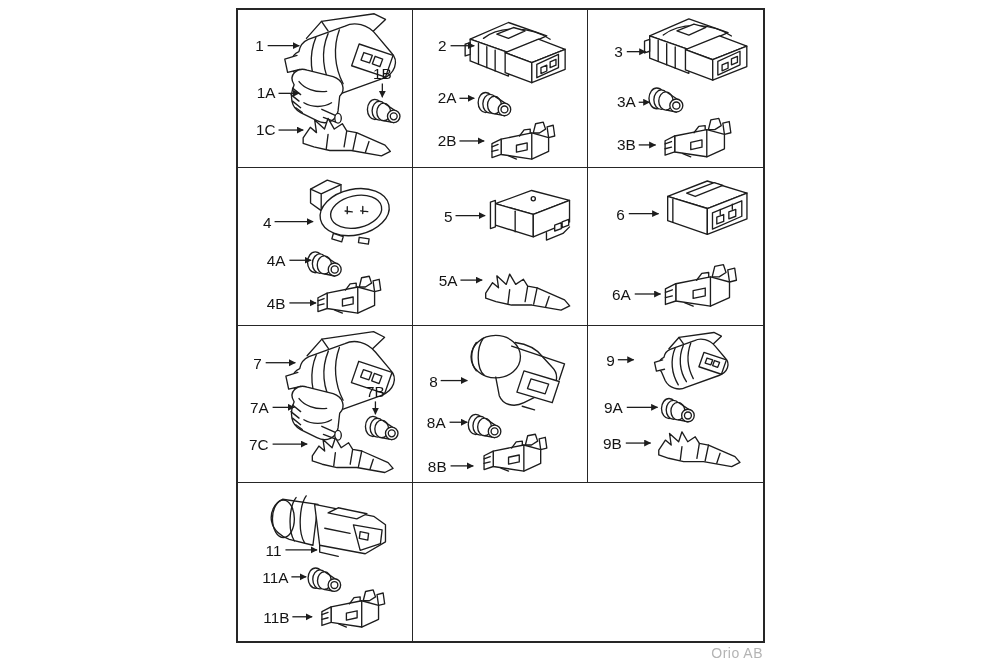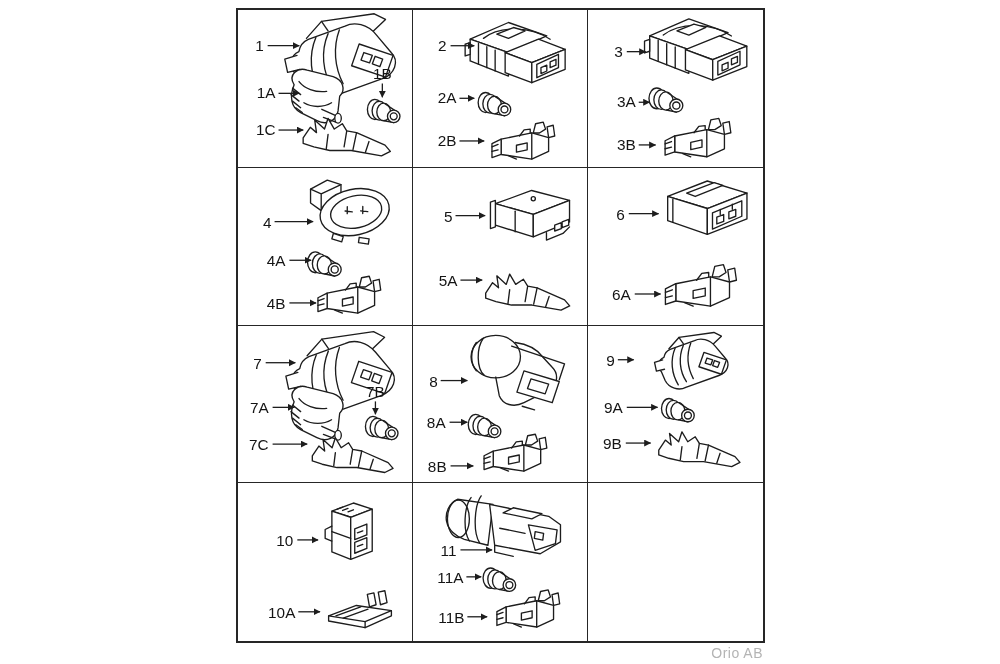--- a/index.html
+++ b/index.html
@@ -336,30 +336,20 @@
       <use href="#sym-crimp" x="62" y="100" width="100" height="50"></use>
       <line class="ld" x1="30" y1="34" x2="46" y2="34"></line>
       <text class="lbl" x="27" y="40" text-anchor="end">9</text>
       <line class="ld" x1="39" y1="82" x2="70" y2="82"></line>
       <text class="lbl" x="35" y="88" text-anchor="end">9A</text>
       <line class="ld" x1="38" y1="118" x2="63" y2="118"></line>
       <text class="lbl" x="34" y="124" text-anchor="end">9B</text>
     </svg>
   </div>
 
-  <div class="cell lastrow">
-    <svg class="art" viewBox="0 0 176 158" preserveAspectRatio="none">
-      <use href="#sym-tall-conn" x="80" y="12" width="68" height="80"></use>
-      <use href="#sym-spade" x="80" y="102" width="92" height="48"></use>
-      <line class="ld" x1="60" y1="57" x2="81" y2="57"></line>
-      <text class="lbl" x="56" y="63" text-anchor="end">10</text>
-      <line class="ld" x1="61" y1="129" x2="83" y2="129"></line>
-      <text class="lbl" x="58" y="135" text-anchor="end">10A</text>
-    </svg>
-  </div>
 
   <div class="cell lastrow">
     <svg class="art" viewBox="0 0 176 158" preserveAspectRatio="none">
       <use href="#sym-bulbholder" x="28" y="4" width="128" height="86"></use>
       <use href="#sym-seal" x="69" y="82" width="38" height="36"></use>
       <use href="#sym-thous" x="72" y="104" width="90" height="48"></use>
       <line class="ld" x1="48" y1="67" x2="80" y2="67"></line>
       <text class="lbl" x="44" y="73" text-anchor="end">11</text>
       <line class="ld" x1="54" y1="94" x2="69" y2="94"></line>
       <text class="lbl" x="51" y="100" text-anchor="end">11A</text>

